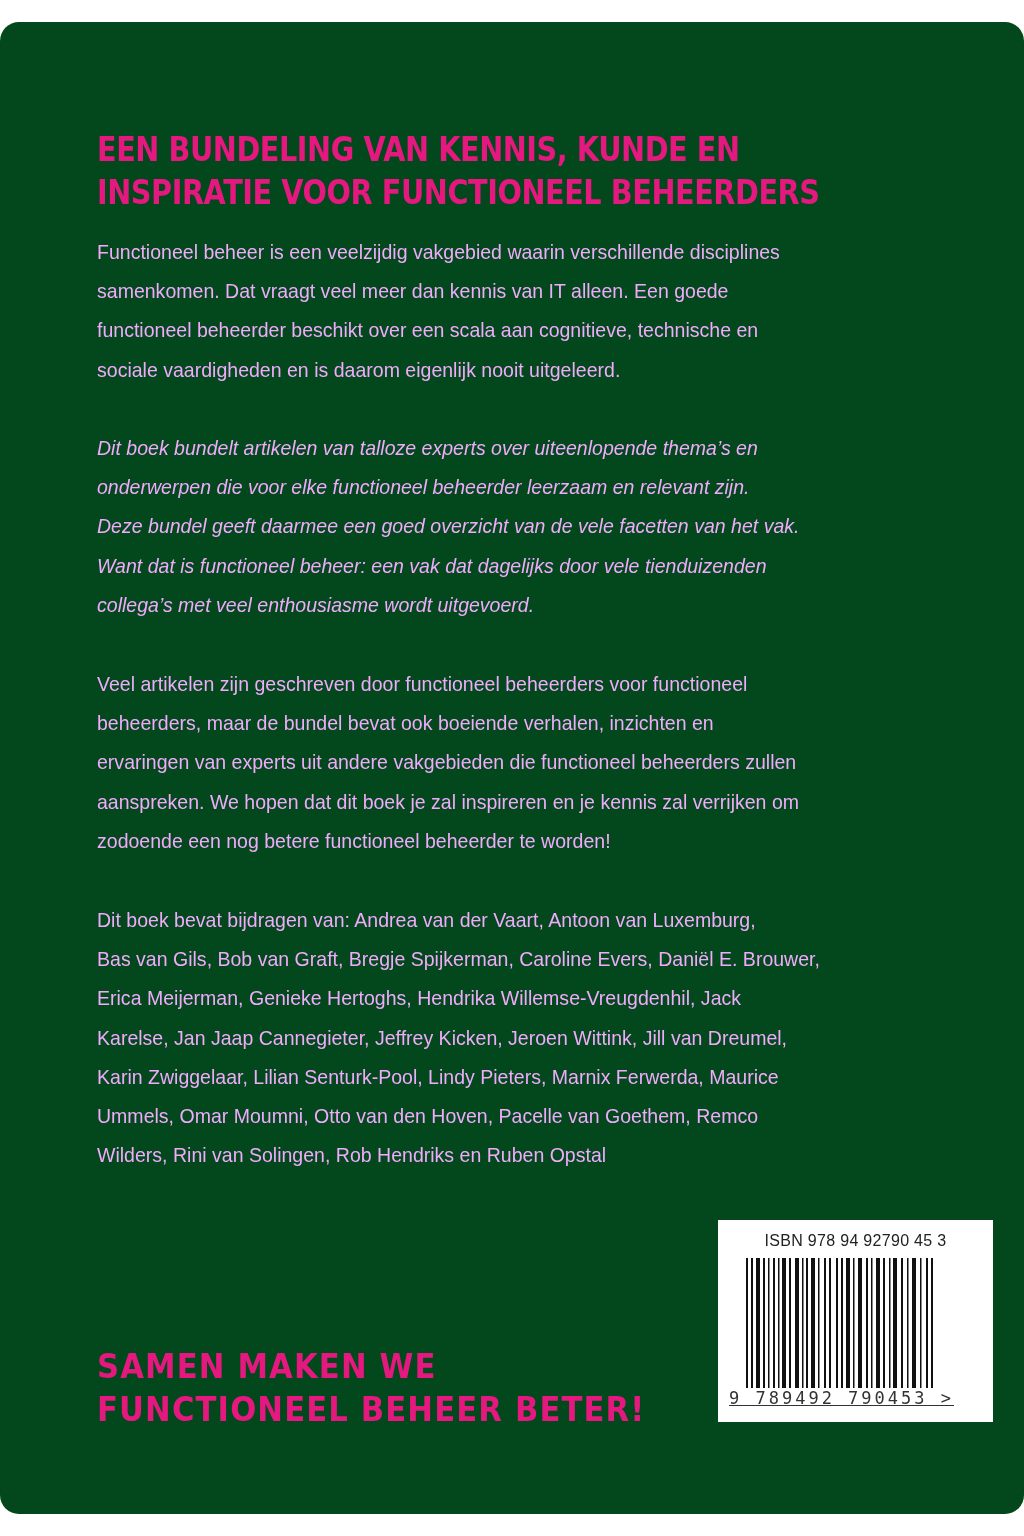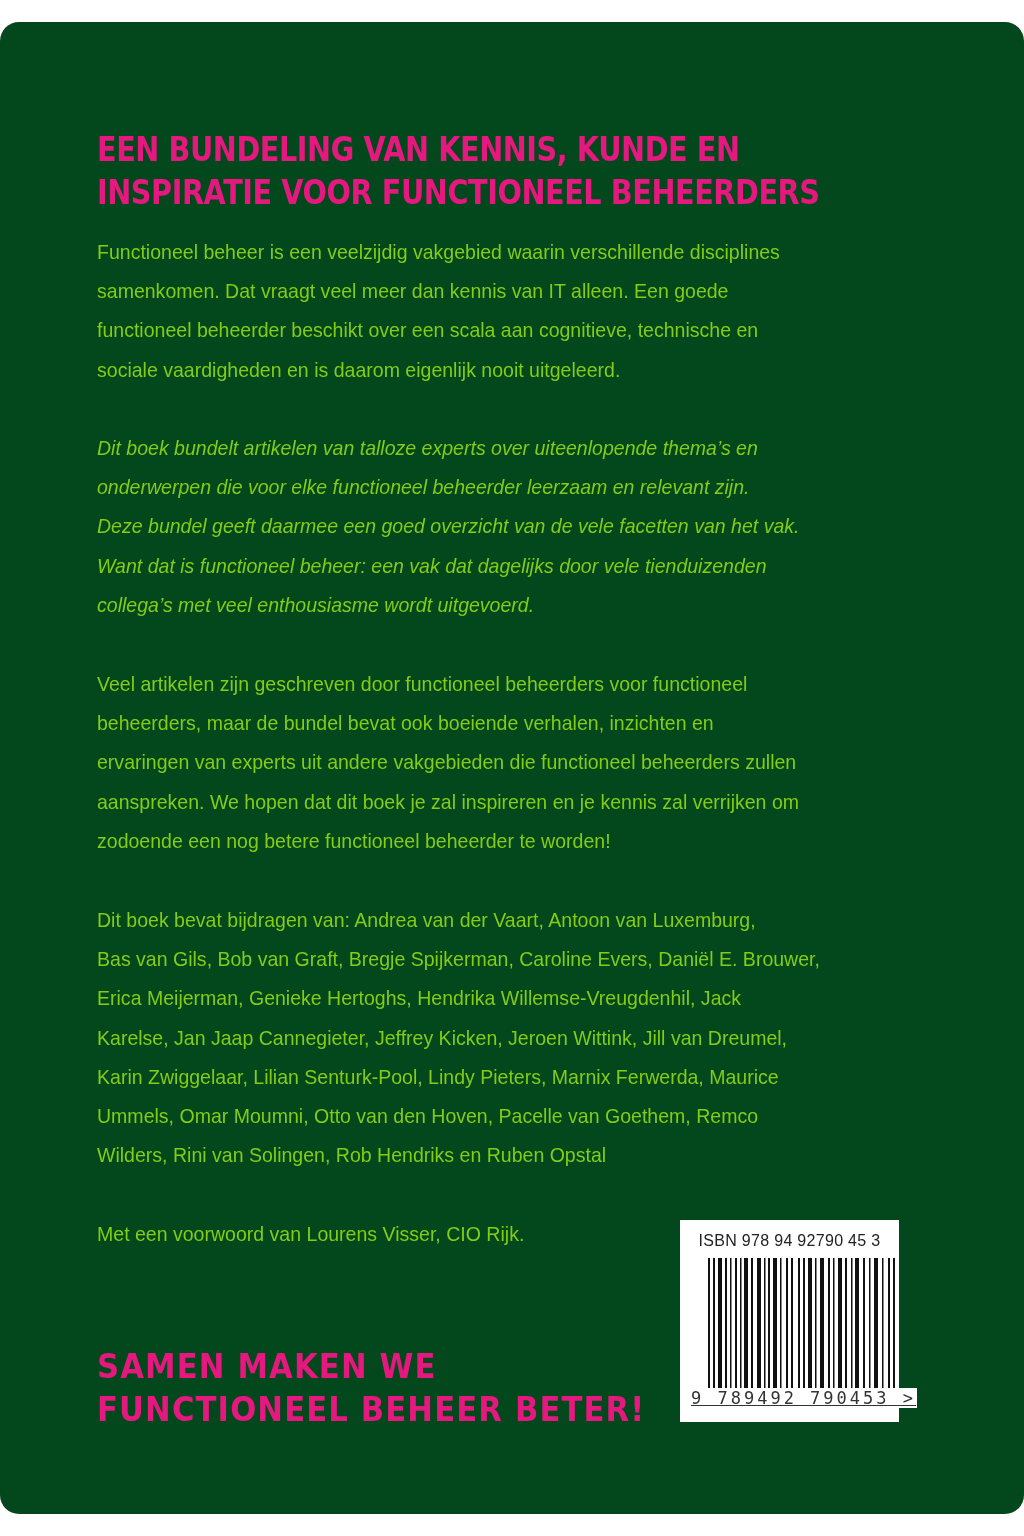--- a/index.html
+++ b/index.html
@@ -22,32 +22,32 @@
     white-space: nowrap;
     margin: 0;
   }
   .headline .hl { display: block; }
   .headline.top { top: 106px; transform: scaleX(0.87); }
   .headline.bottom { top: 1345px; letter-spacing: 1.2px; transform: scaleX(0.93); }
 
   .body-text {
     position: absolute; left: 97px; width: 840px;
     font-family: "Liberation Sans", sans-serif;
-    color: #84cc16; font-size: 21px; line-height: 39.2px;
+    color: #f0abfc; font-size: 21px; line-height: 39.2px;
     margin: 0;
   }
   .body-text .ln { display: block; white-space: nowrap; transform: scaleX(0.93); transform-origin: left top; }
   #p1 { top: 232px; }
   #p2 { top: 428px; font-style: italic; }
   #p3 { top: 664px; }
   #p4 { top: 900px; }
   #p5 { top: 1214px; }
 
   .isbn-box {
-    position: absolute; left: 680px; top: 1220px; width: 219px; height: 202px;
+    position: absolute; left: 718px; top: 1220px; width: 275px; height: 202px;
     background: #ffffff;
   }
   .isbn-label {
     position: absolute; left: 0; top: 12px; width: 100%; text-align: center;
     font-family: "Liberation Sans", sans-serif; font-size: 16px; color: #222;
     letter-spacing: 0.3px;
   }
   .barcode {
     position: absolute; left: 28px; top: 38px; width: 190px; height: 150px;
   }
@@ -94,23 +94,20 @@
   <p class="body-text" id="p4" style="margin-top:-22px">
     <span class="ln">Dit boek bevat bijdragen van: Andrea van der Vaart, Antoon van Luxemburg,</span>
     <span class="ln">Bas van Gils, Bob van Graft, Bregje Spijkerman, Caroline Evers, Daniël E. Brouwer,</span>
     <span class="ln">Erica Meijerman, Genieke Hertoghs, Hendrika Willemse-Vreugdenhil, Jack</span>
     <span class="ln">Karelse, Jan Jaap Cannegieter, Jeffrey Kicken, Jeroen Wittink, Jill van Dreumel,</span>
     <span class="ln">Karin Zwiggelaar, Lilian Senturk-Pool, Lindy Pieters, Marnix Ferwerda, Maurice</span>
     <span class="ln">Ummels, Omar Moumni, Otto van den Hoven, Pacelle van Goethem, Remco</span>
     <span class="ln">Wilders, Rini van Solingen, Rob Hendriks en Ruben Opstal</span>
   </p>
 
-  <p class="body-text" id="p5" style="margin-top:-22px">
-    <span class="ln">Met een voorwoord van Lourens Visser, CIO Rijk.</span>
-  </p>
 
   <h2 class="headline bottom" style="margin-top:-22px">
     <span class="hl">SAMEN MAKEN WE</span>
     <span class="hl">FUNCTIONEEL BEHEER BETER!</span>
   </h2>
 
   <div class="isbn-box" style="margin-top:-22px">
     <div class="isbn-label">ISBN 978 94 92790 45 3</div>
     <svg class="barcode" viewBox="0 0 190 150" preserveAspectRatio="none">
       <g fill="#111">

